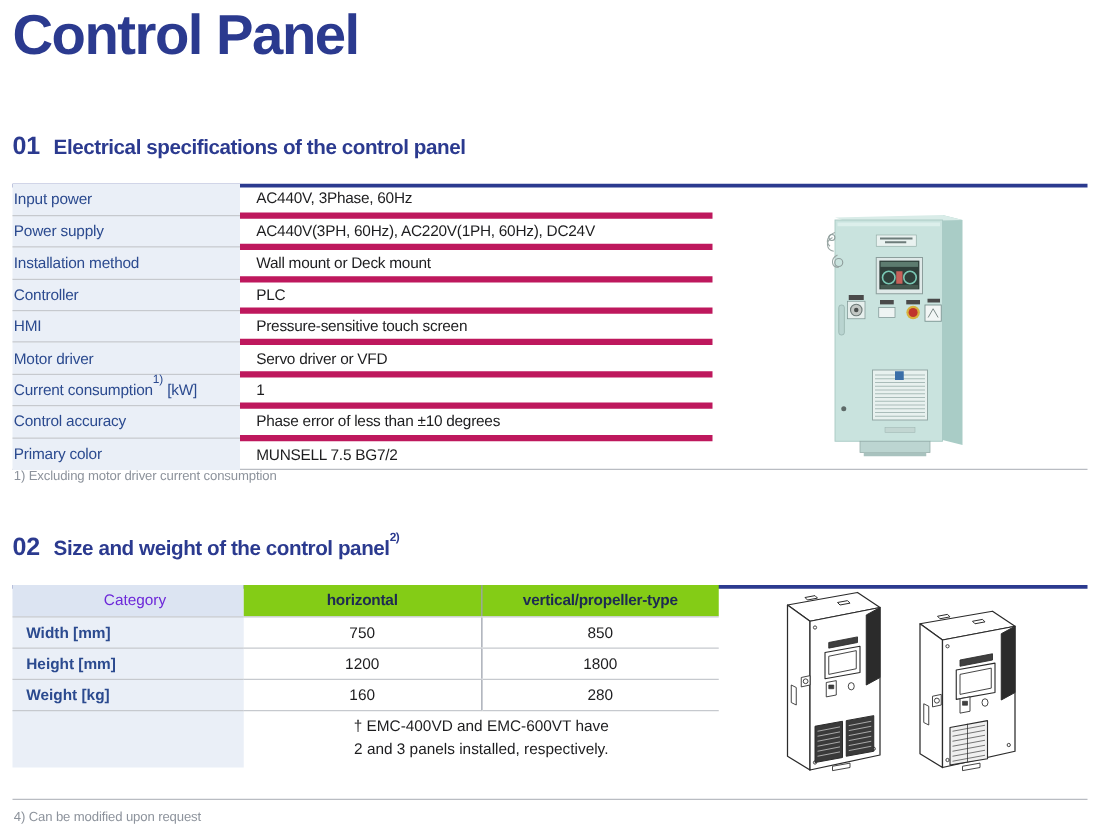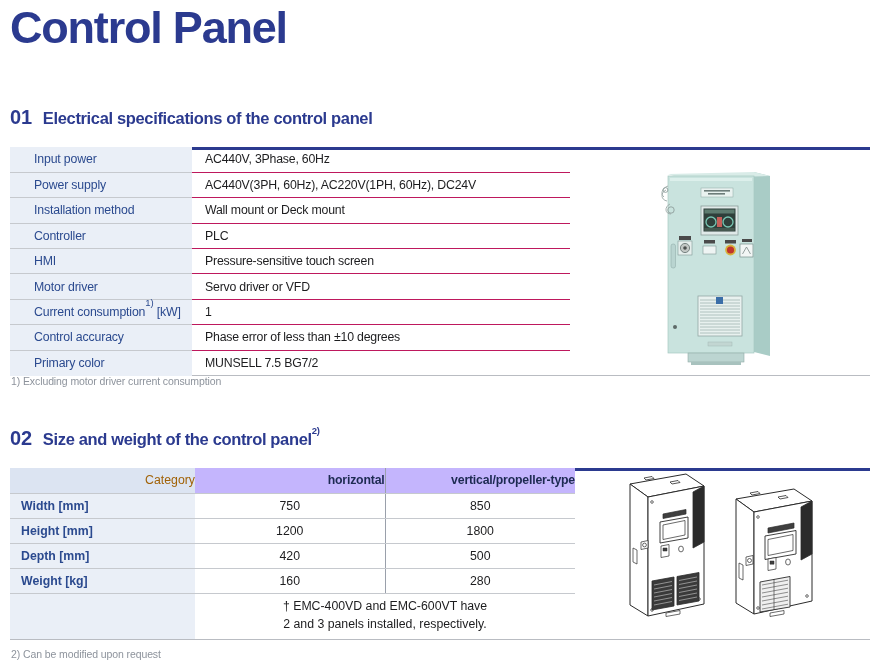--- a/index.html
+++ b/index.html
@@ -96,54 +96,54 @@
 
   
   #table1 { left: 10px; top: 147px; }
   #table1 table { width: 560px; }
   #table1 .lbl {
     width: 182px;
     background: #eaeff7;
     color: #2b4a8f;
     font-size: 12.3px;
     letter-spacing: -0.15px;
-    padding: 0 0 0 24px;
+    padding: 0 0 0 1px;
     height: 25.4px;
     border-bottom: 1px solid #c6c9ce;
   }
   #table1 tr:last-child .lbl { border-bottom: none; }
   #table1 .val {
     color: #1d1d1f;
     font-size: 12.3px;
     letter-spacing: -0.2px;
     padding: 0 0 0 13px;
     height: 25.4px;
-    border-bottom: 1px solid #be185d;
+    border-bottom: 5px solid #be185d;
   }
   #table1 tr:last-child .val { border-bottom: none; }
 
   
   #table2 { left: 10px; top: 468px; }
   #table2 table { width: 565px; }
   #table2 th.cat {
     width: 185px;
     background: #dce4f2;
-    color: #a16207;
-    font-size: 12.3px;
-    text-align: right;
+    color: #6d28d9;
+    font-size: 12.3px;
+    text-align: center;
     padding: 0 0 0 11px;
     height: 25px;
     border-bottom: 1px solid #c6c9ce;
   }
   #table2 th.colh {
-    background: #c4b5fd;
+    background: #84cc16;
     color: #1d2a52;
     font-size: 12.3px;
     font-weight: bold;
-    text-align: right;
+    text-align: center;
     height: 25px;
     letter-spacing: -0.2px;
     border-bottom: 1px solid #c6c9ce;
   }
   #table2 th.colh.sep { border-left: 1px solid #9aa0ab; margin-left: 40px; }
   #table2 td.lbl {
     background: #eaeff7;
     color: #2b4a8f;
     font-size: 12.3px;
     padding: 0 0 0 11px;
@@ -345,25 +345,20 @@
           <td class="lbl">Width [mm]</td>
           <td class="num">750</td>
           <td class="num sep">850</td>
         </tr>
         <tr>
           <td class="lbl">Height [mm]</td>
           <td class="num">1200</td>
           <td class="num sep">1800</td>
         </tr>
         <tr>
-          <td class="lbl">Depth [mm]</td>
-          <td class="num">420</td>
-          <td class="num sep">500</td>
-        </tr>
-        <tr>
           <td class="lbl">Weight [kg]</td>
           <td class="num">160</td>
           <td class="num sep">280</td>
         </tr>
         <tr class="note-row">
           <td class="note-lbl"></td>
           <td class="note" colspan="2">
             <span>† EMC-400VD and EMC-600VT have</span><br>
             <span>2 and 3 panels installed, respectively.</span>
           </td>
@@ -469,15 +464,15 @@
           </g>
           <line x1="166" y1="109" x2="166" y2="139.5" stroke-width="0.6"></line>
 
           <polygon points="162,143 176,140.5 176,144 162,146.5" stroke-width="0.7"></polygon>
         </g>
 
       </g>
     </svg>
   </div>
 
-  <div class="footnote" id="fn2">2) Can be modified upon request</div>
+  <div class="footnote" id="fn2">4) Can be modified upon request</div>
 
 </div>
 
 </body></html>

